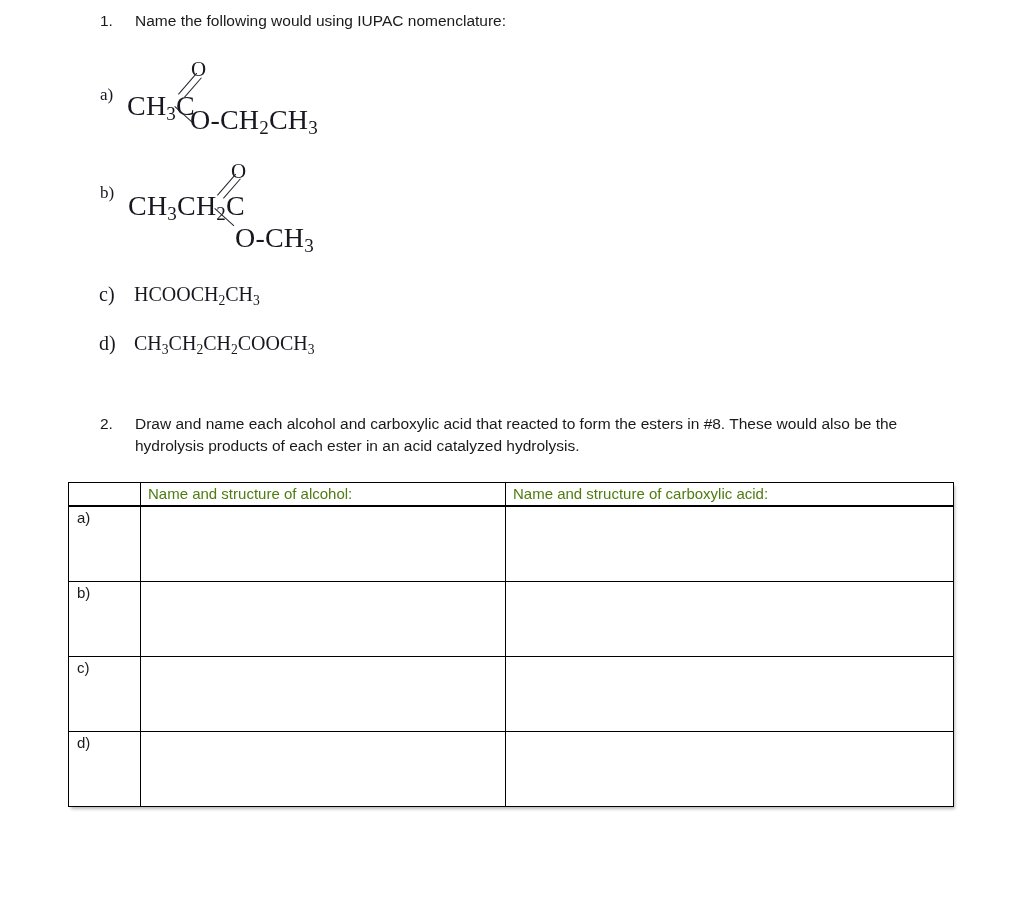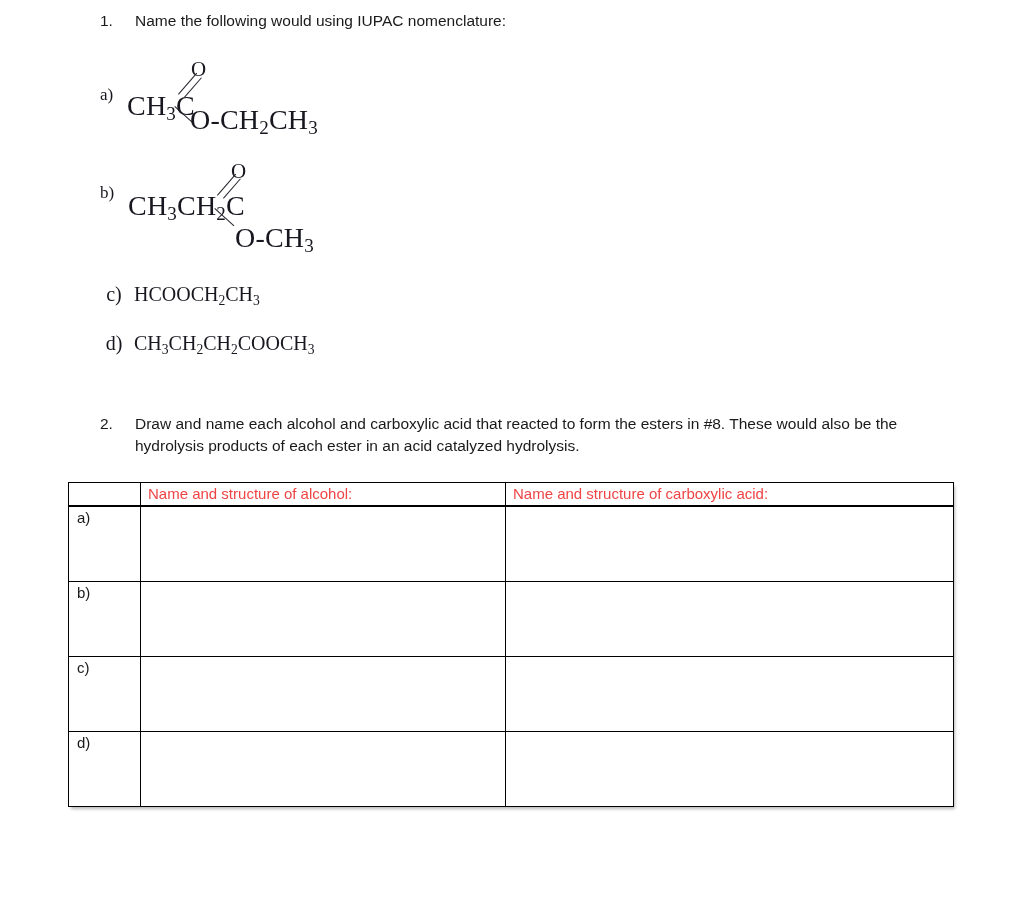--- a/index.html
+++ b/index.html
@@ -65,21 +65,20 @@
     transform-origin: 0 0;
   }
 
   
   .flat-item {
     position: absolute;
     font-family: "Liberation Serif", serif;
     font-size: 20px;
     color: #17171f;
     white-space: nowrap;
-    text-align: center;
   }
   .flat-item .flat-label {
     display: inline-block;
     width: 30px;
   }
   .flat-item sub {
     font-size: 0.68em;
     vertical-align: -0.28em;
   }
 
@@ -103,21 +102,21 @@
   }
   #answer-table .col-idx { width: 72px; }
   #answer-table .col-alc { width: 365px; }
   #answer-table .col-acid { width: 448px; }
 
   #answer-table thead th {
     height: 22px;
     font-family: "Liberation Sans", sans-serif;
     font-size: 15px;
     line-height: 22px;
-    color: #ef4444;
+    color: #4d7c0f;
     border-bottom: 2px solid #000000;
   }
   #answer-table thead th.hdr-pad { padding-left: 7px; }
 
   #answer-table tbody td {
     height: 72px;
   }
   #answer-table tbody td.row-label {
     font-family: "Liberation Sans", sans-serif;
     font-size: 15px;

